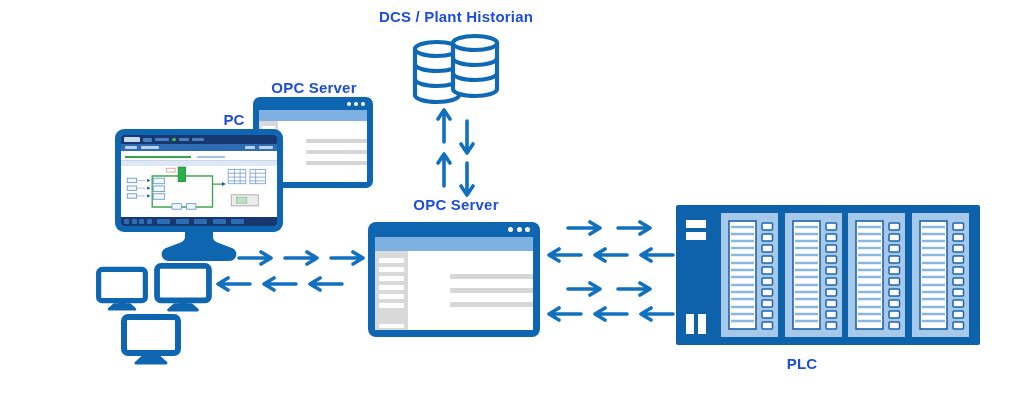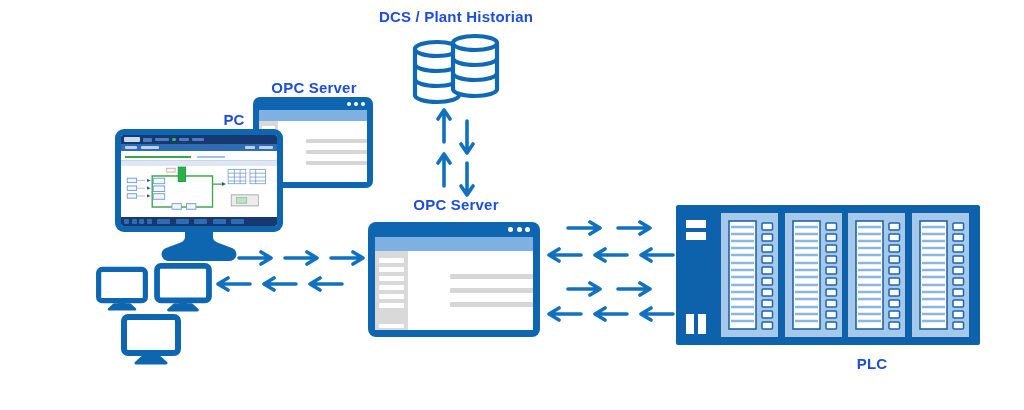--- a/index.html
+++ b/index.html
@@ -68,21 +68,21 @@
 </style>
 </head>
 <body>
 
 <div class="canvas">
 
   <div class="node-label" style="left:456px;top:8px;">DCS / Plant Historian</div>
   <div class="node-label" style="left:314px;top:79px;">OPC Server</div>
   <div class="node-label" style="left:189px;top:111px;margin-left:45px;">PC</div>
   <div class="node-label" style="left:456px;top:196px;">OPC Server</div>
-  <div class="node-label" style="left:852px;top:355px;padding-left:40px;">PLC</div>
+  <div class="node-label" style="left:782px;top:355px;padding-left:40px;">PLC</div>
 
   <svg class="abs" style="left:412px;top:33px;" width="88" height="72" viewBox="0 0 88 72">
     <g stroke="#0f69b4" stroke-width="4.2" fill="none" stroke-linecap="round">
 
       <rect x="3" y="16" width="44" height="46" fill="#ffffff" stroke="none"></rect>
       <ellipse cx="25" cy="62" rx="22" ry="7" fill="#ffffff" stroke="none"></ellipse>
       <path d="M3 16 V62 M47 16 V62"></path>
       <path d="M3 62 A22 7 0 0 0 47 62"></path>
       <path d="M3 31 A22 7 0 0 0 47 31"></path>
       <path d="M3 46 A22 7 0 0 0 47 46"></path>

